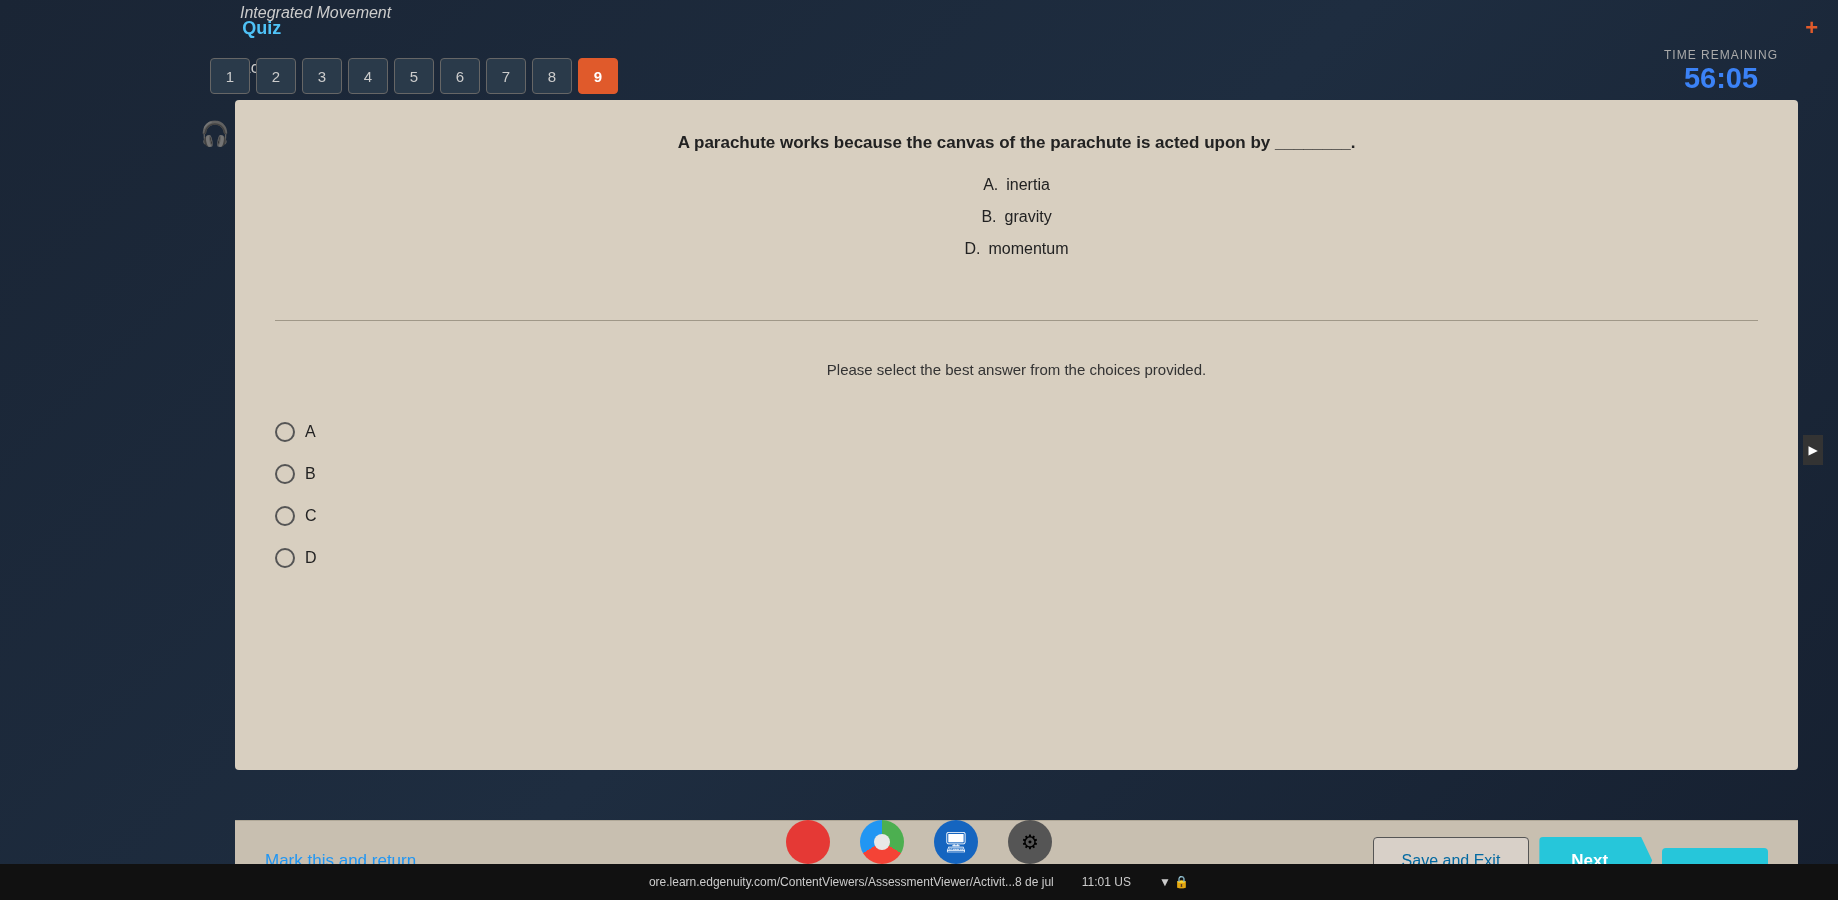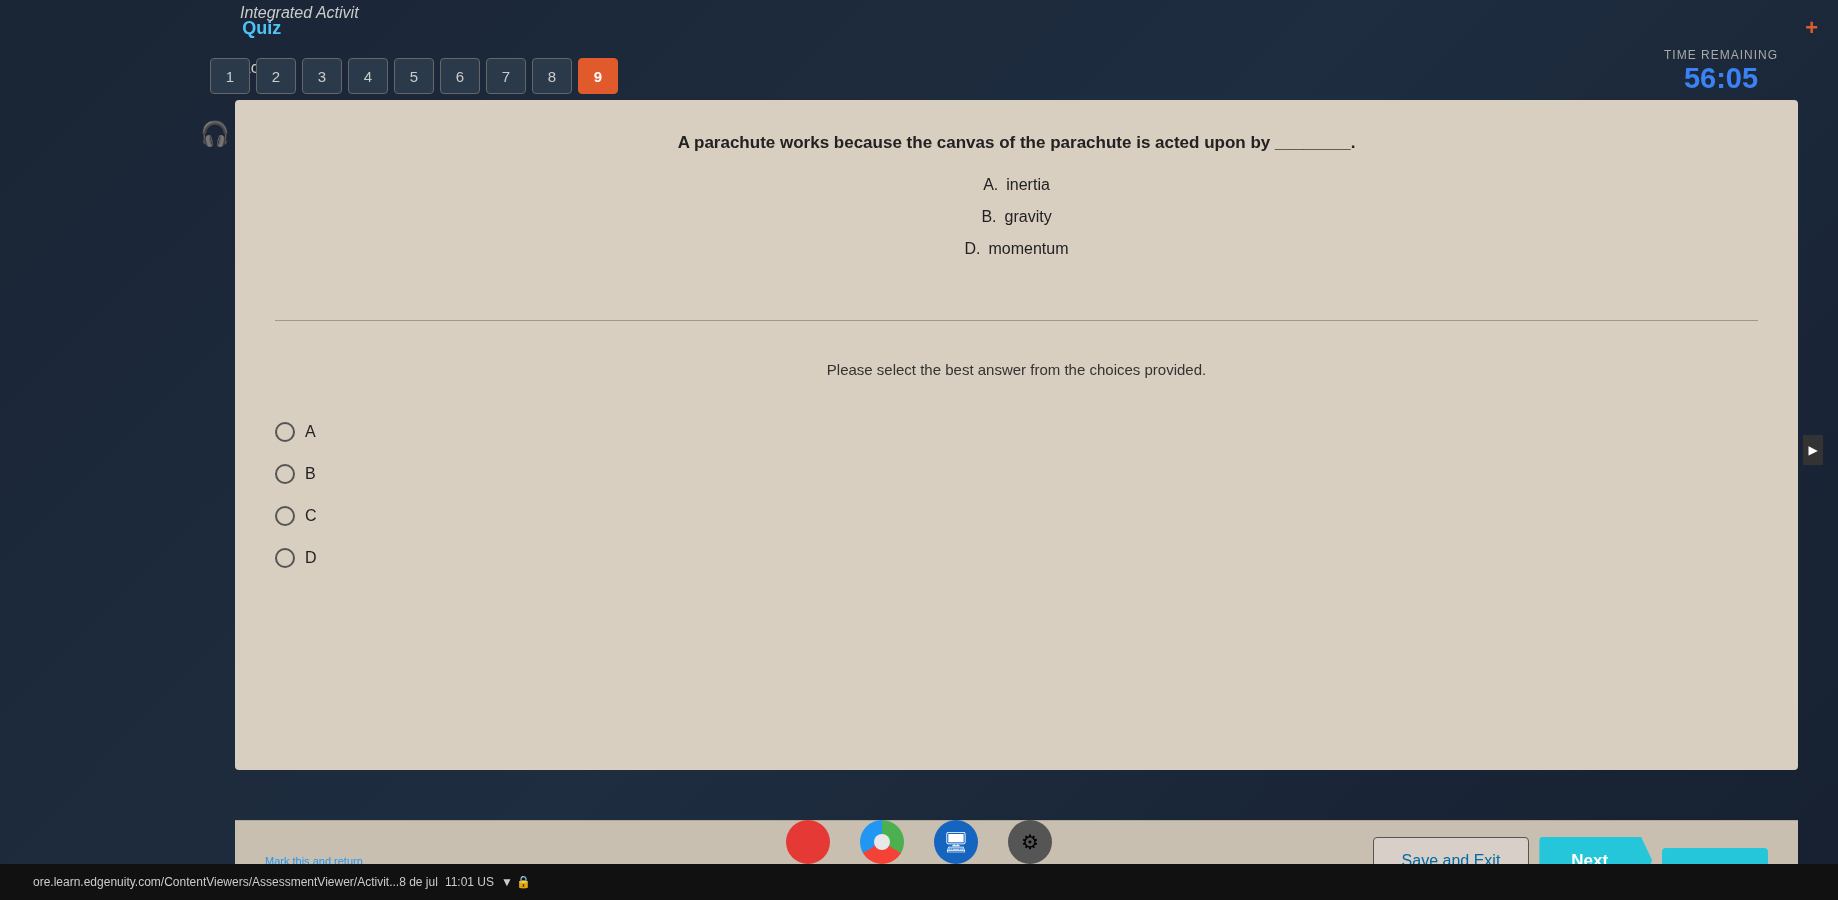--- a/index.html
+++ b/index.html
@@ -201,21 +201,21 @@
       border-top: 1px solid #b0a898;
       display: flex;
       align-items: center;
       padding: 0 30px;
       justify-content: space-between;
       border-radius: 0 0 4px 4px;
     }
 
     .mark-link {
       color: #2196F3;
-      font-size: 11px;
+      font-size: 17px;
       text-decoration: underline;
       cursor: pointer;
     }
 
     .bottom-buttons {
       display: flex;
       gap: 10px;
       align-items: center;
     }
 
@@ -257,33 +257,33 @@
     
     .status-bar {
       position: absolute;
       bottom: 0;
       left: 0;
       right: 0;
       height: 36px;
       background: #111;
       display: flex;
       align-items: center;
-      justify-content: flex-start;
-      padding: 0 33px;
+      justify-content: center;
+      padding: 0 15px;
     }
 
     .url-text {
       color: #ccc;
       font-size: 12px;
     }
 
     .status-right {
       display: flex;
       align-items: center;
-      gap: 7px;
+      gap: 28px;
     }
 
     .date-text {
       color: #ccc;
       font-size: 12px;
     }
 
     .time-text {
       color: #ccc;
       font-size: 12px;
@@ -361,21 +361,21 @@
       margin: 20px 0;
     }
   </style>
 </head>
 <body>
 
 <div class="bg"></div>
 
 <div class="plus-icon">+</div>
 
-<div class="page-title-area">Integrated Activit</div>
+<div class="page-title-area">Integrated Movement</div>
 
 <div class="quiz-header">
   <span class="quiz-label">Quiz</span>
   <span class="active-label">Active</span>
 </div>
 
 <div style="position:absolute; top:65px; left:215px; color:#aaa; font-size:18px; cursor:pointer;">✏</div>
 
 <div class="question-numbers">
   <div class="q-num">1</div>

